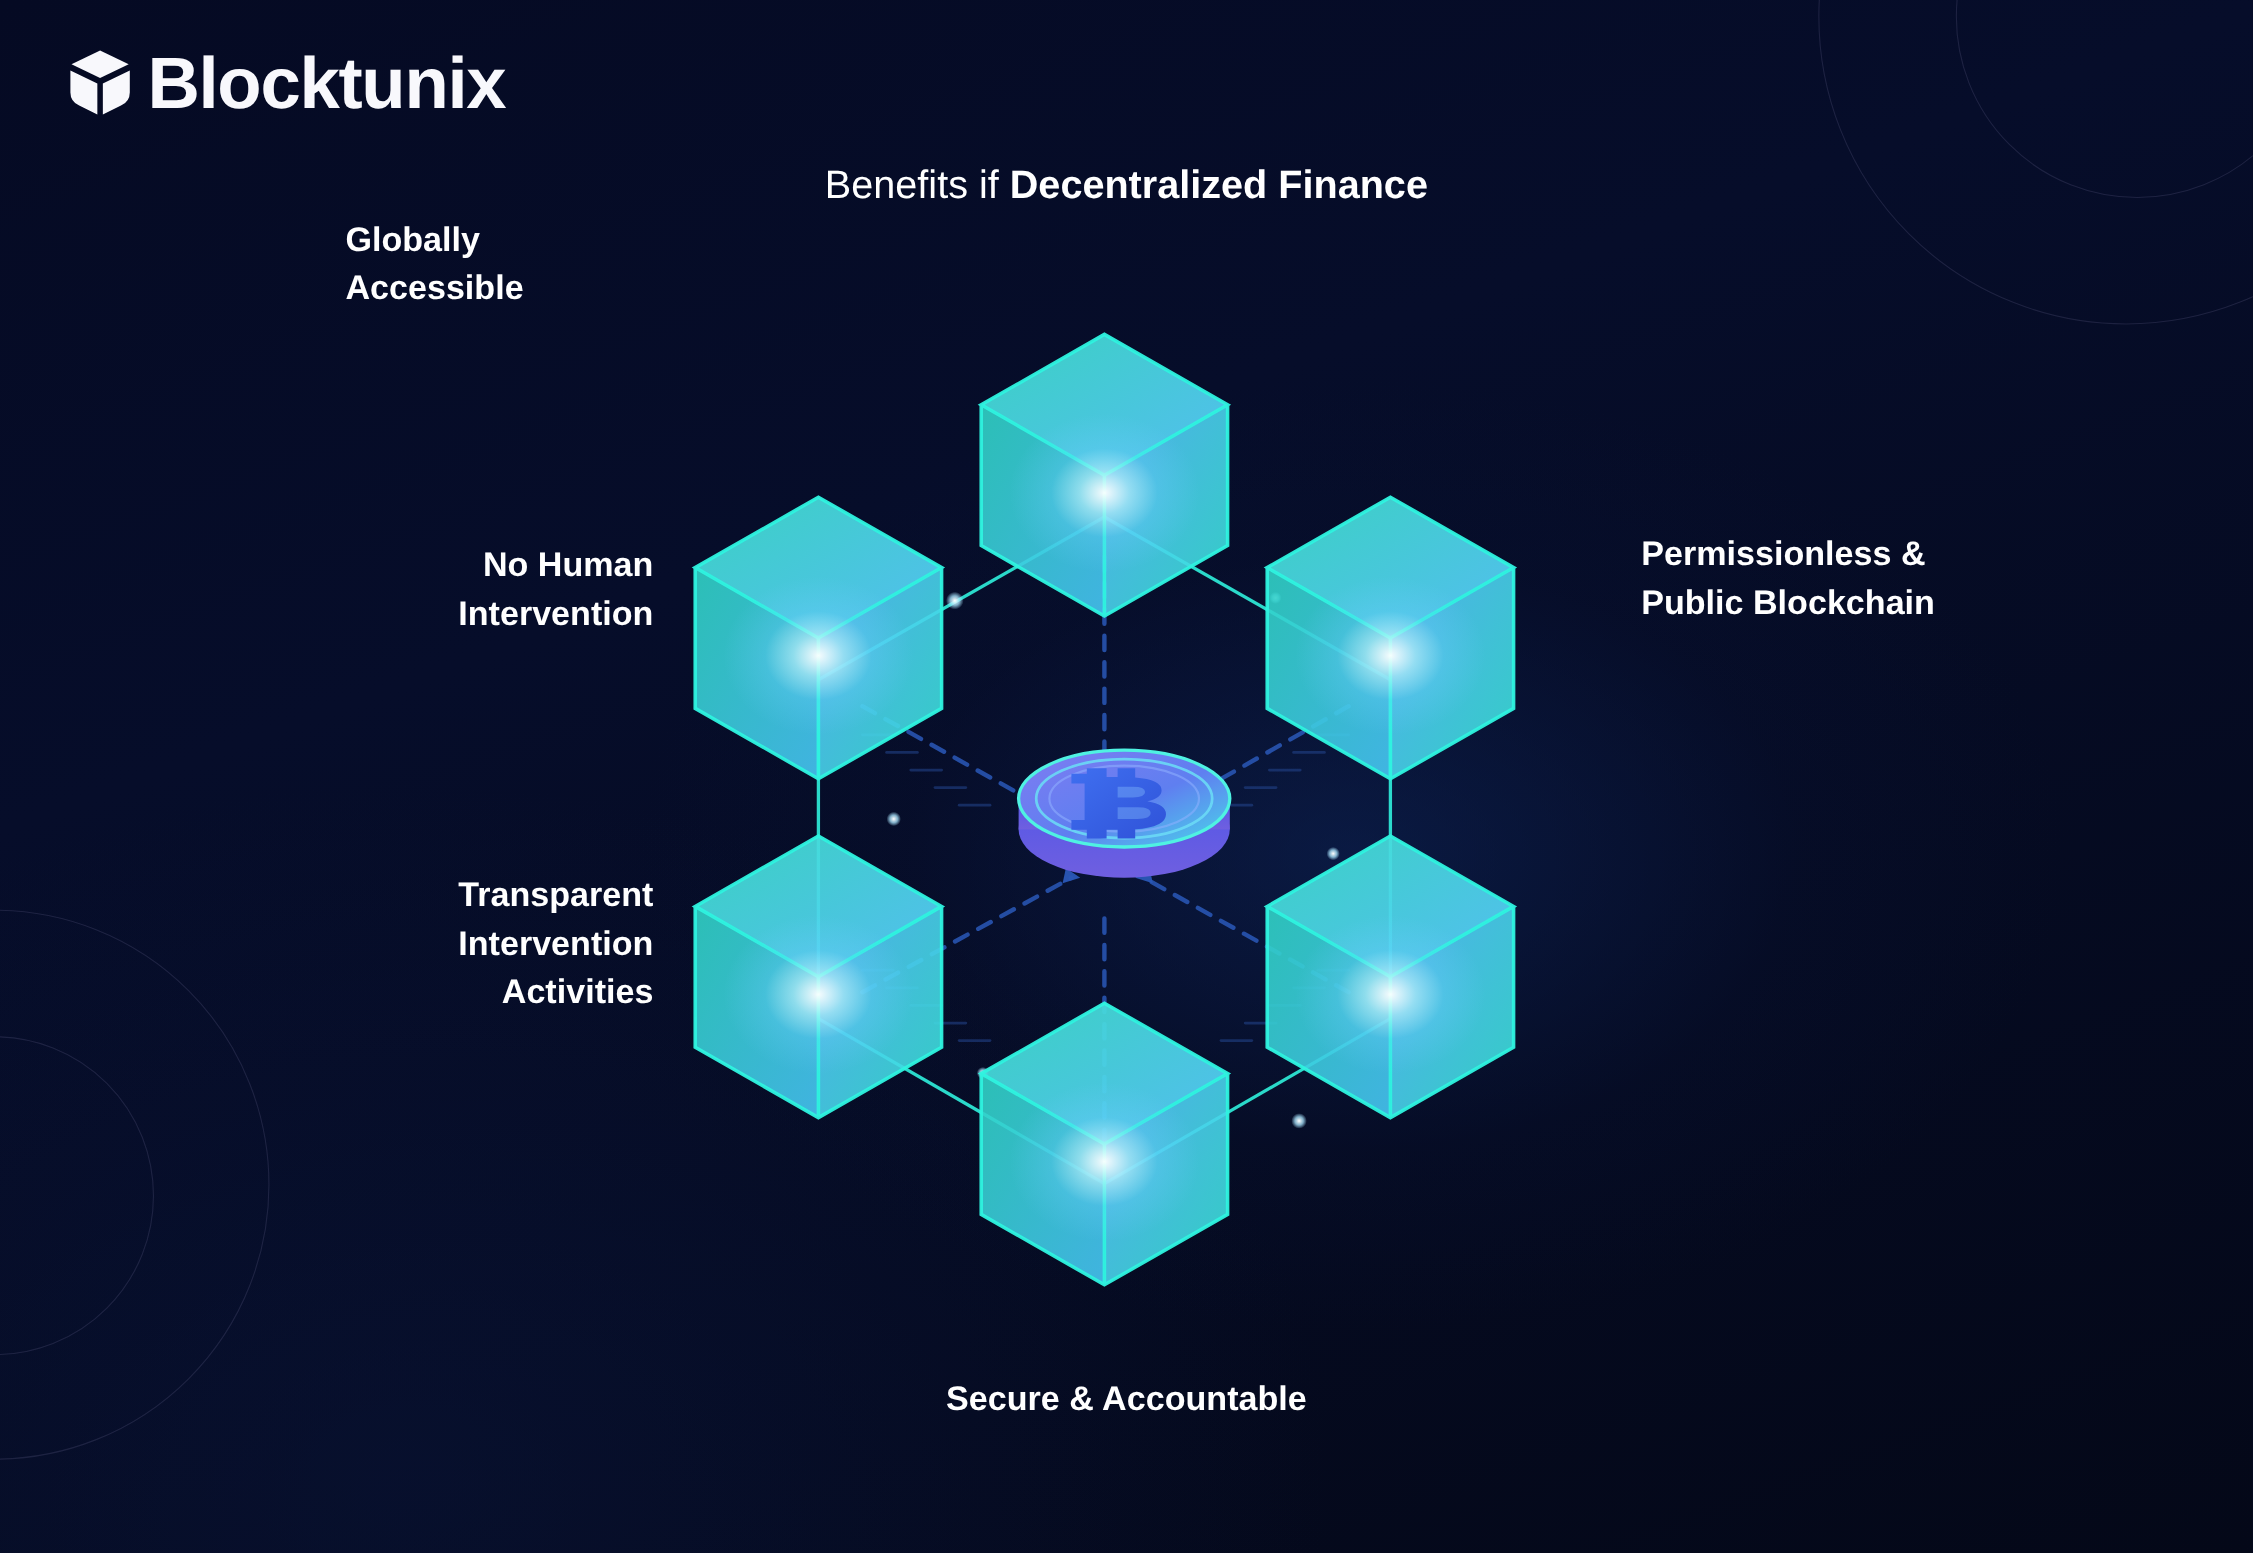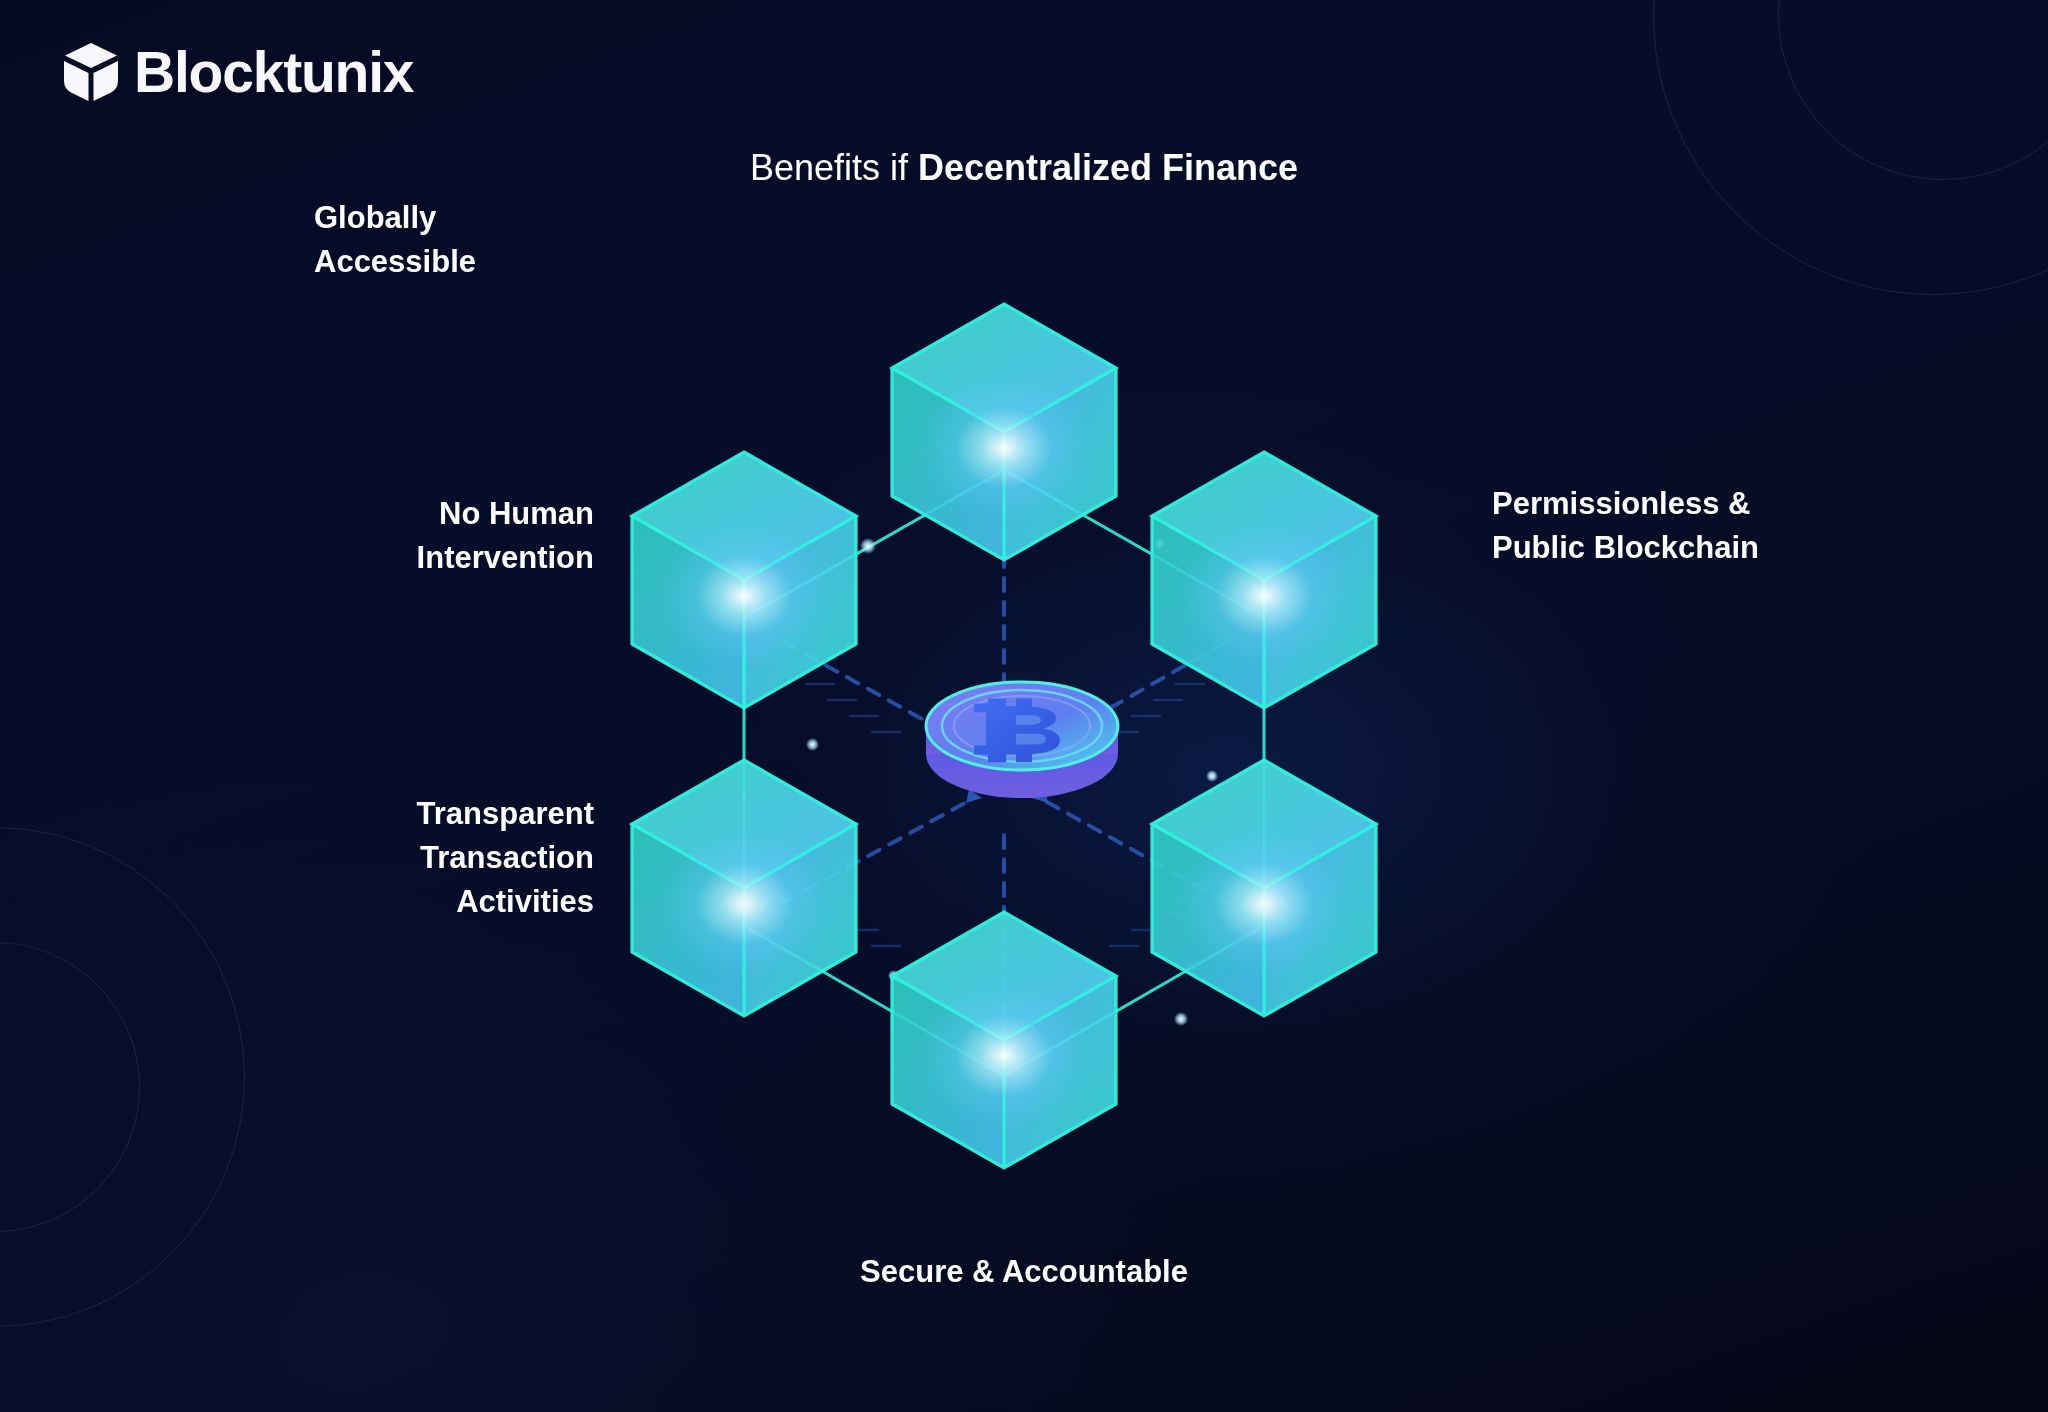--- a/index.html
+++ b/index.html
@@ -22,21 +22,21 @@
   .ring { position:absolute; border-radius:50%; border:1.5px solid rgba(150,145,190,0.17); }
   .ring.tr1 { width:330px; height:330px; right:-60px; top:-150px; }
   .ring.tr2 { width:560px; height:560px; right:-165px; top:-265px; }
   .ring.bl1 { width:290px; height:290px; left:-150px; bottom:180px; }
   .ring.bl2 { width:500px; height:500px; left:-255px; bottom:85px; }
 
   
   #logo { position:absolute; left:62px; top:42px; display:flex; align-items:center; gap:14px; }
   #logo .mark { width:58px; height:60px; flex:0 0 auto; }
   #logo .word {
-    color:#f8f8fc; font-size:57px; font-weight:bold; letter-spacing:-1.2px;
+    color:#f8f8fc; font-size:66px; font-weight:bold; letter-spacing:-1.2px;
     line-height:1; white-space:nowrap;
   }
 
   
   #heading {
     position:absolute; left:0; right:0; top:148px;
     text-align:center; color:#ffffff;
     font-size:36px; line-height:1.1; white-space:nowrap;
   }
   #heading .light { font-weight:500; }
@@ -310,19 +310,19 @@
       </svg>
       <div class="glow"></div>
     </div>
 
     <div class="label l-top">Globally
 Accessible</div>
     <div class="label l-right">Permissionless &amp;
 Public Blockchain</div>
     <div class="label l-bottom">Secure &amp; Accountable</div>
     <div class="label l-bleft">Transparent
-Transaction
+Intervention
 Activities</div>
     <div class="label l-left">No Human
 Intervention</div>
 
   </div>
 </div>
 
 </body></html>

